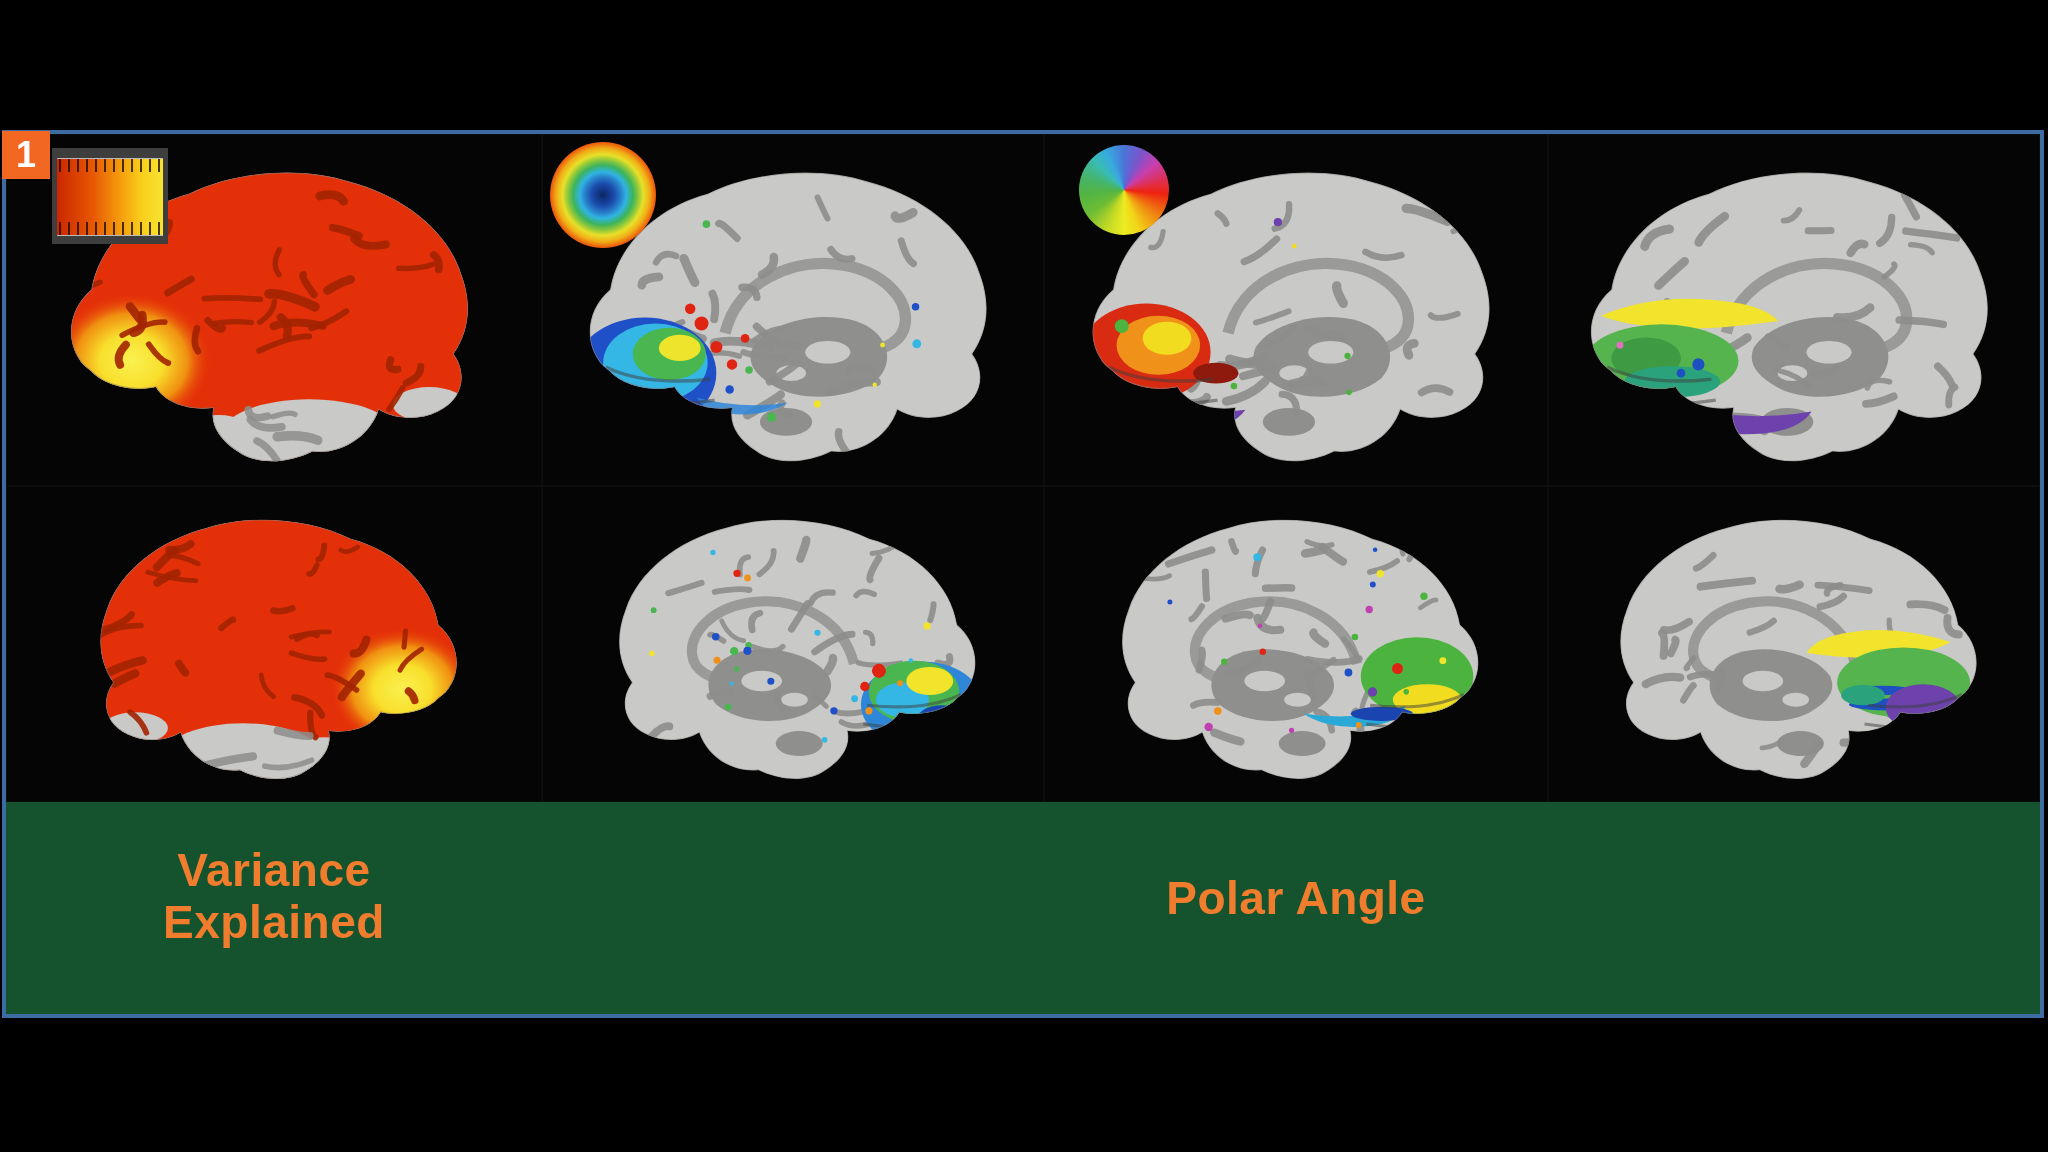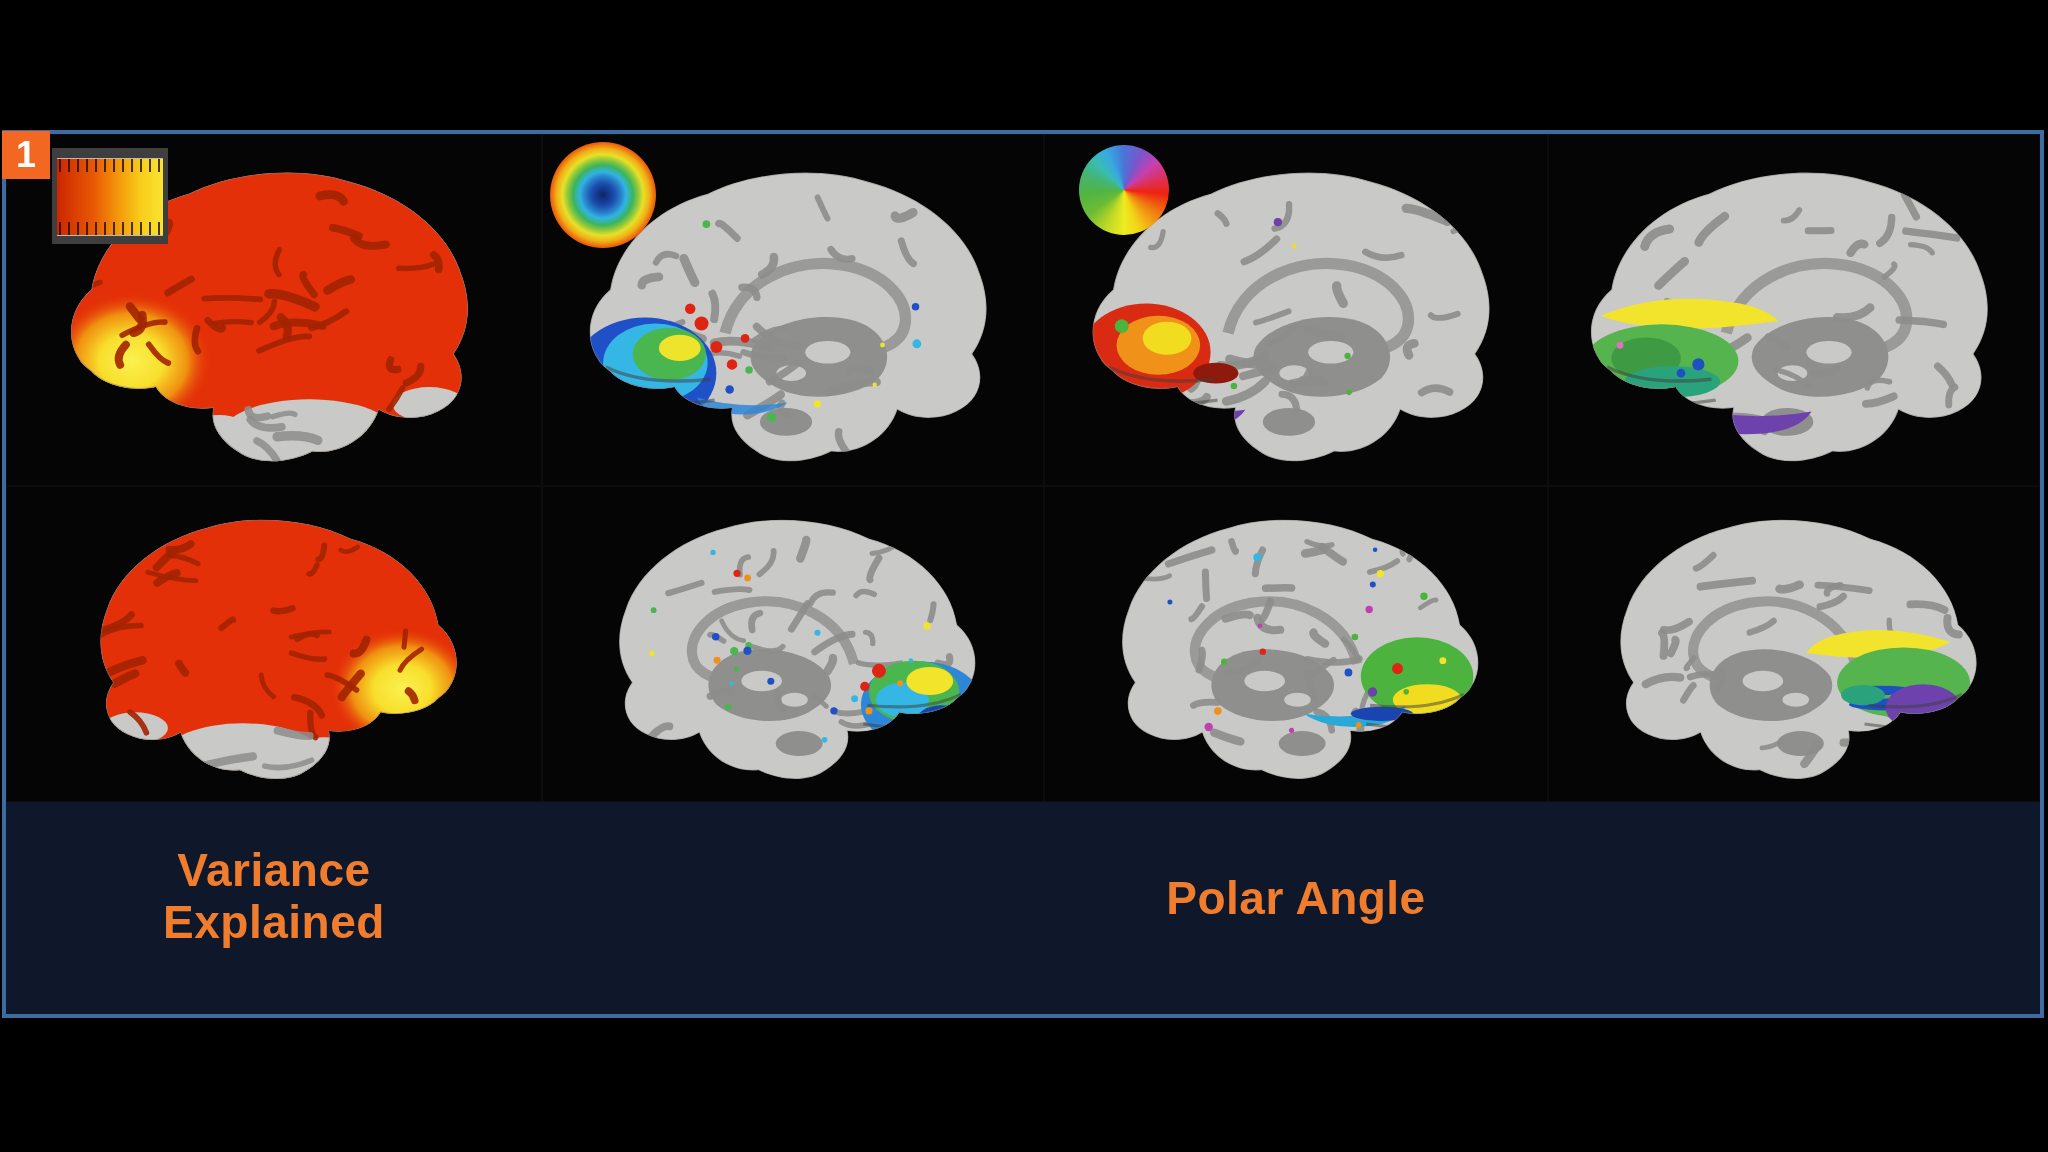--- a/index.html
+++ b/index.html
@@ -1,19 +1,19 @@
 <!DOCTYPE html>
 <html><head>
 <meta charset="utf-8">
 <style>
   html,body{margin:0;padding:0;background:#000;}
   .stage{position:relative;width:2048px;height:1152px;background:#000;overflow:hidden;
          font-family:"Liberation Sans",sans-serif;}
   .panel{position:absolute;left:2px;top:130px;width:2042px;height:888px;box-sizing:border-box;
-         border:4px solid #3d6ca3;background:#0f172a;}
+         border:4px solid #3d6ca3;background:#14532d;}
   .badge{position:absolute;left:2px;top:131px;width:48px;height:48px;background:#f26822;
          color:#fff;font-weight:bold;font-size:36px;display:flex;align-items:center;
          justify-content:center;z-index:9;}
   .tile{position:absolute;background:#050505;box-shadow:inset 0 0 0 1px rgba(255,255,255,0.035);}
   .tile svg{position:absolute;left:2%;top:3%;width:96%;height:94%;}
   .legend{position:absolute;z-index:5;}
   .colorbar{left:46px;top:14px;width:116px;height:96px;background:#3e3e3e;box-sizing:border-box;
             padding:10px 5px;}
   .cb-grad{position:relative;width:100%;height:100%;
            background:linear-gradient(90deg,#cc2600 0%,#e85a04 35%,#f59e0c 60%,#f8ce1c 80%,#f8e430 100%);

